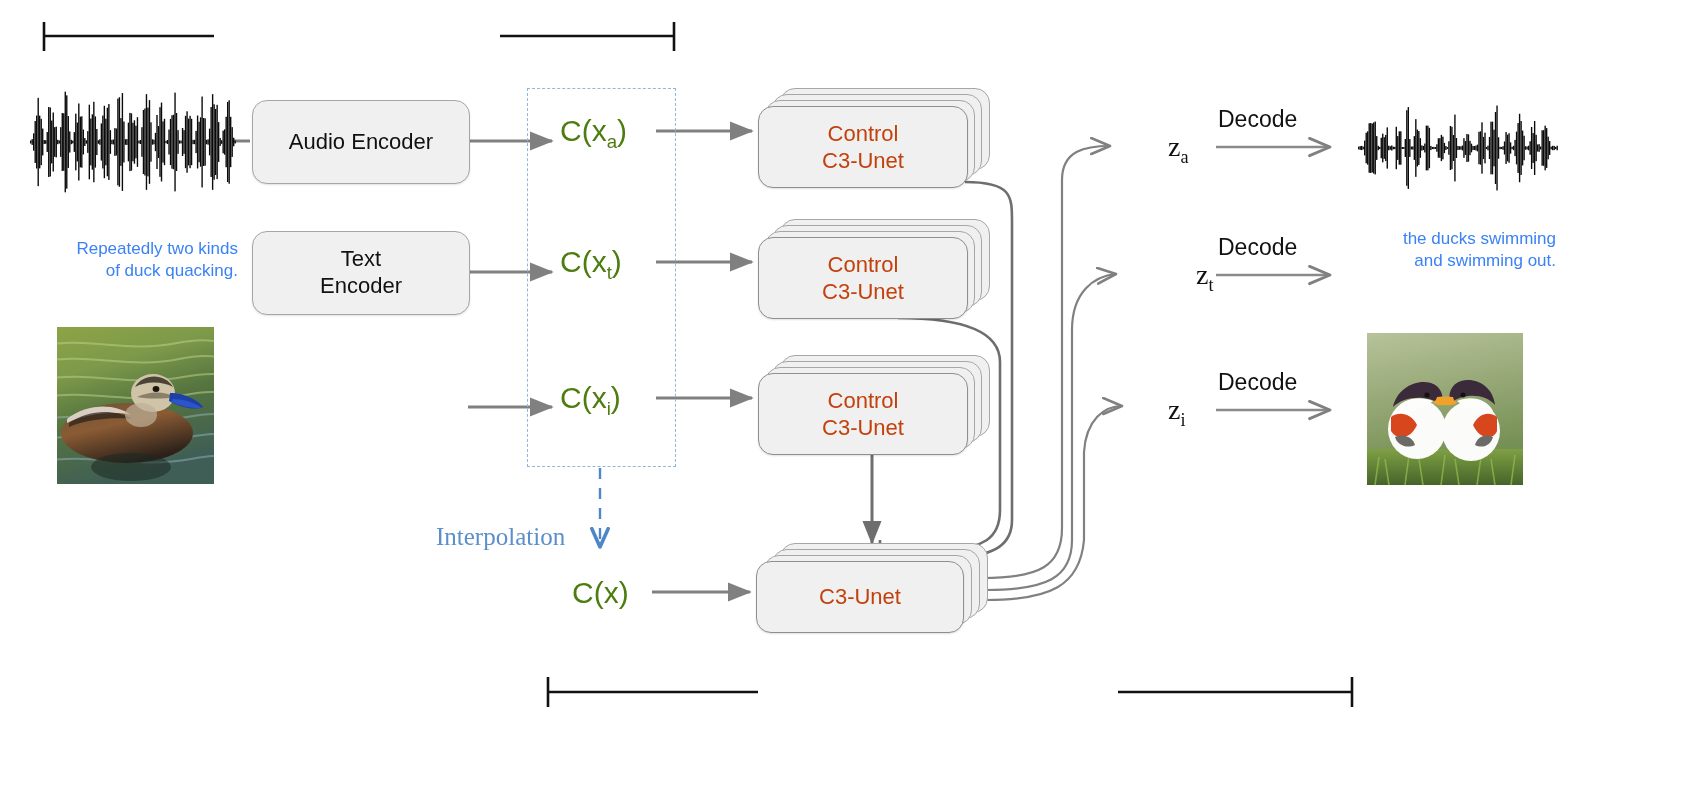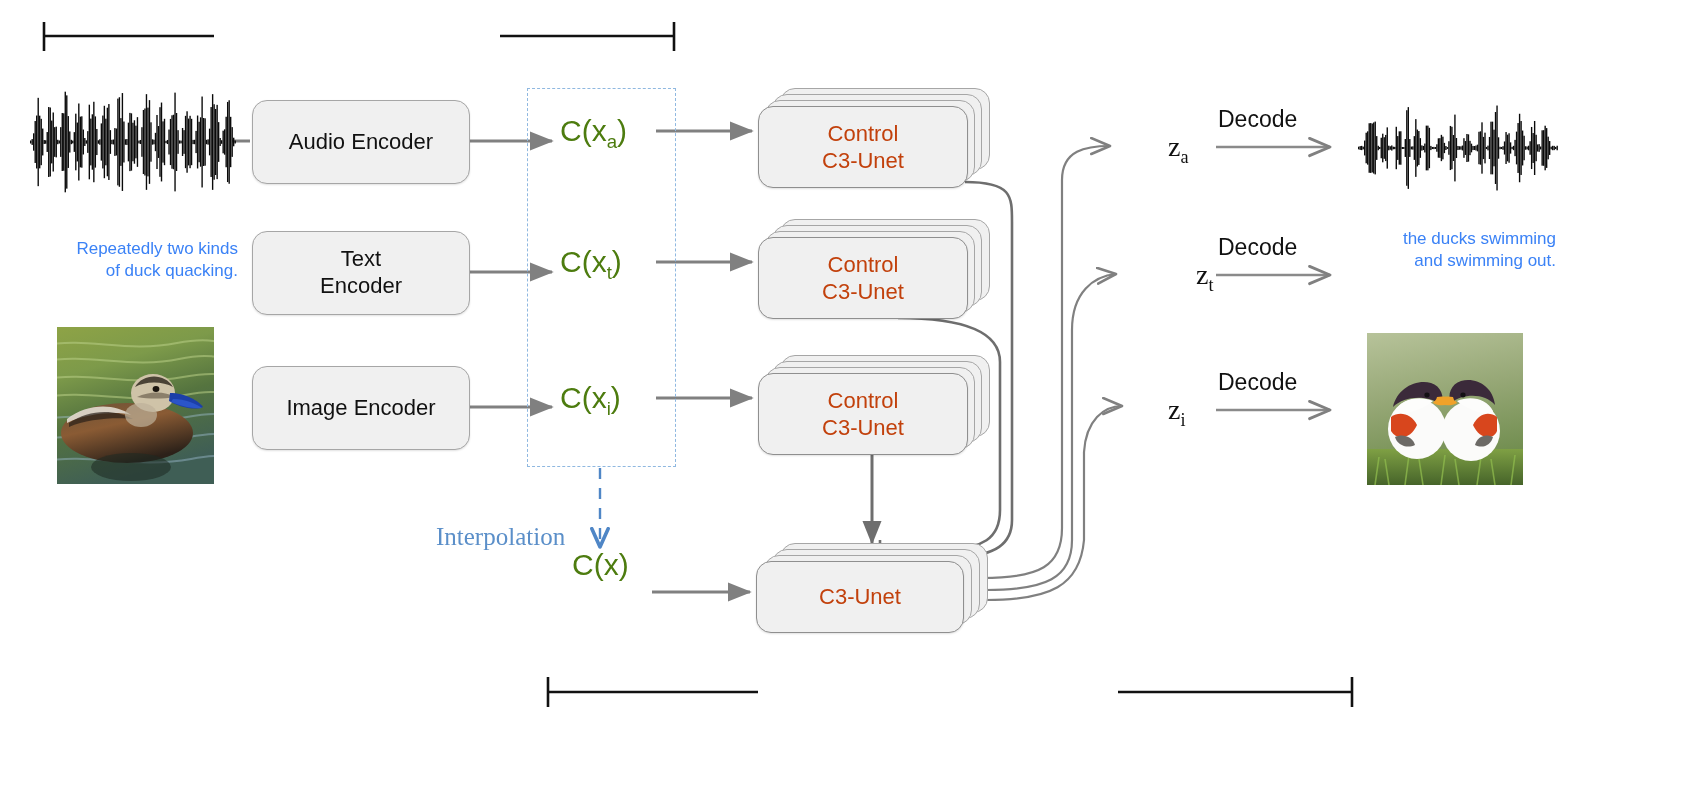--- a/index.html
+++ b/index.html
@@ -342,36 +342,33 @@
     </svg>
   </div>
 
   <div class="encoder" style="left:252px;top:100px;width:216px;height:82px;">
     <span>Audio Encoder</span>
   </div>
   <div class="encoder" style="left:252px;top:231px;width:216px;height:82px;white-space:pre-line;">
     <span style="white-space:pre-line;">Text
 Encoder</span>
   </div>
-  <div class="encoder" style="left:252px;top:366px;width:216px;height:82px;">
-    <span>Image Encoder</span>
-  </div>
 
   <div class="dashbox" style="left:527px;top:88px;width:149px;height:379px;"></div>
 
   <div class="mathlbl" style="left:560px;top:114px;">
     <span>C(x</span><sub>a</sub><span>)</span>
   </div>
   <div class="mathlbl" style="left:560px;top:245px;">
     <span>C(x</span><sub>t</sub><span>)</span>
   </div>
   <div class="mathlbl" style="left:560px;top:381px;">
     <span>C(x</span><sub>i</sub><span>)</span>
   </div>
-  <div class="mathlbl" style="left:572px;top:548px;">
+  <div class="mathlbl" style="left:572px;top:576px;">
     <span>C(x</span><span>)</span>
   </div>
 
   <div class="interp" style="left:436px;top:493px;">Interpolation</div>
 
   <div class="stackbox" style="left:758px;top:88px;width:232px;height:104px;">
     <div class="sheet" style="left:22px;top:0px;width:210px;height:82px;"></div>
     <div class="sheet" style="left:14px;top:6px;width:210px;height:82px;"></div>
     <div class="sheet" style="left:7px;top:12px;width:210px;height:82px;"></div>
     <div class="front" style="top:18px;width:210px;height:82px;">

